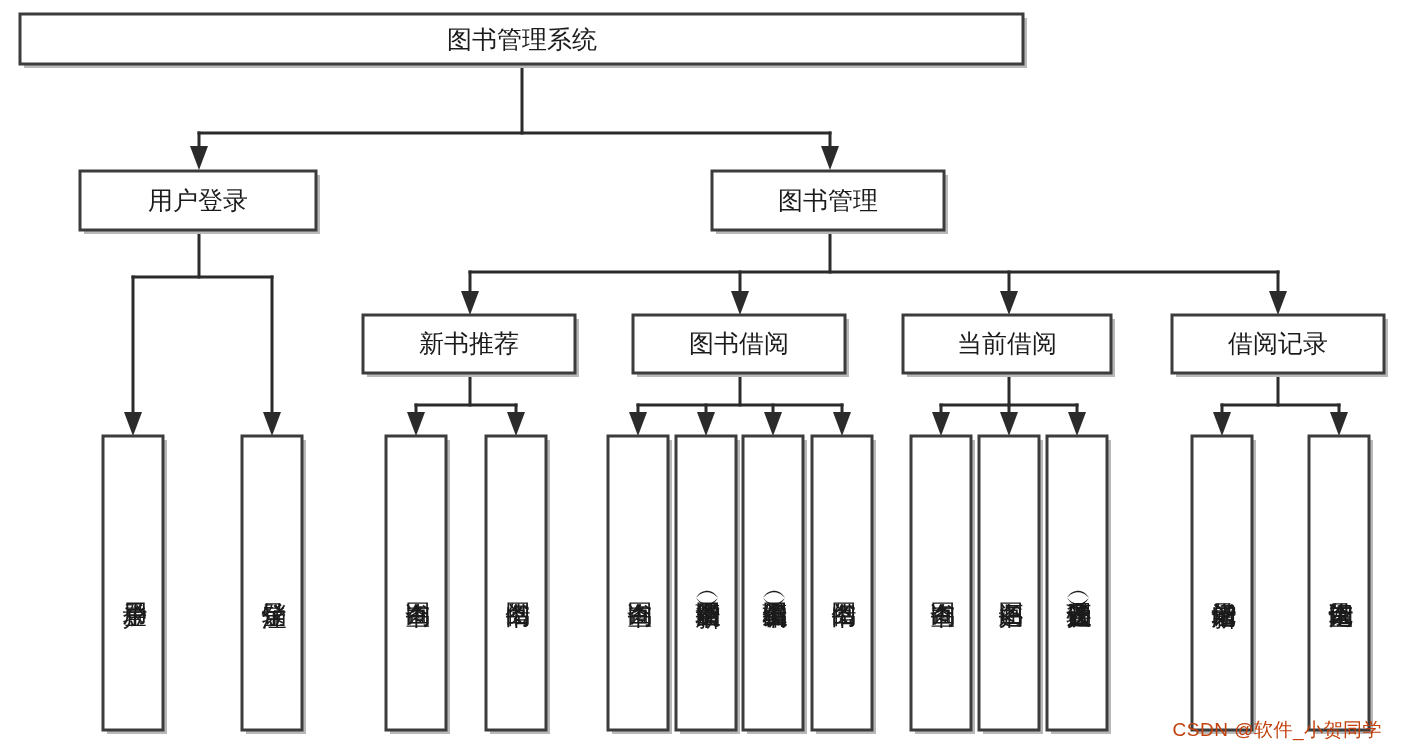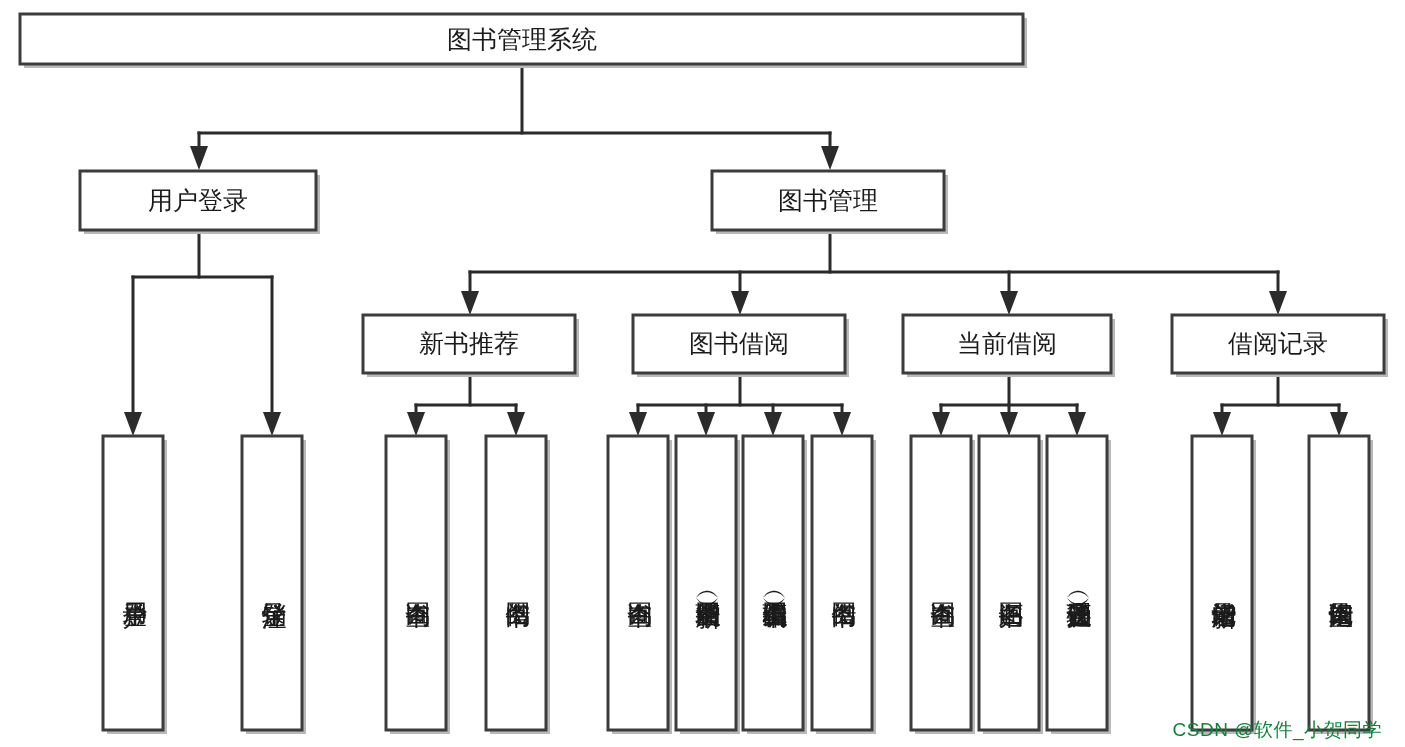--- a/index.html
+++ b/index.html
@@ -60,21 +60,21 @@
     dominant-baseline: middle;
     writing-mode: vertical-rl;
     glyph-orientation-vertical: 0;
   }
   .watermark {
     position: absolute;
     right: 8px;
     bottom: 4px;
     font-family: "Liberation Sans", "DejaVu Sans", sans-serif;
     font-size: 19px;
-    color: #15803d;
+    color: #c2410c;
     letter-spacing: 0.5px;
     white-space: nowrap;
     pointer-events: none;
   }
 </style>
 </head>
 <body>
 
 <div id="diagram-root">
 

